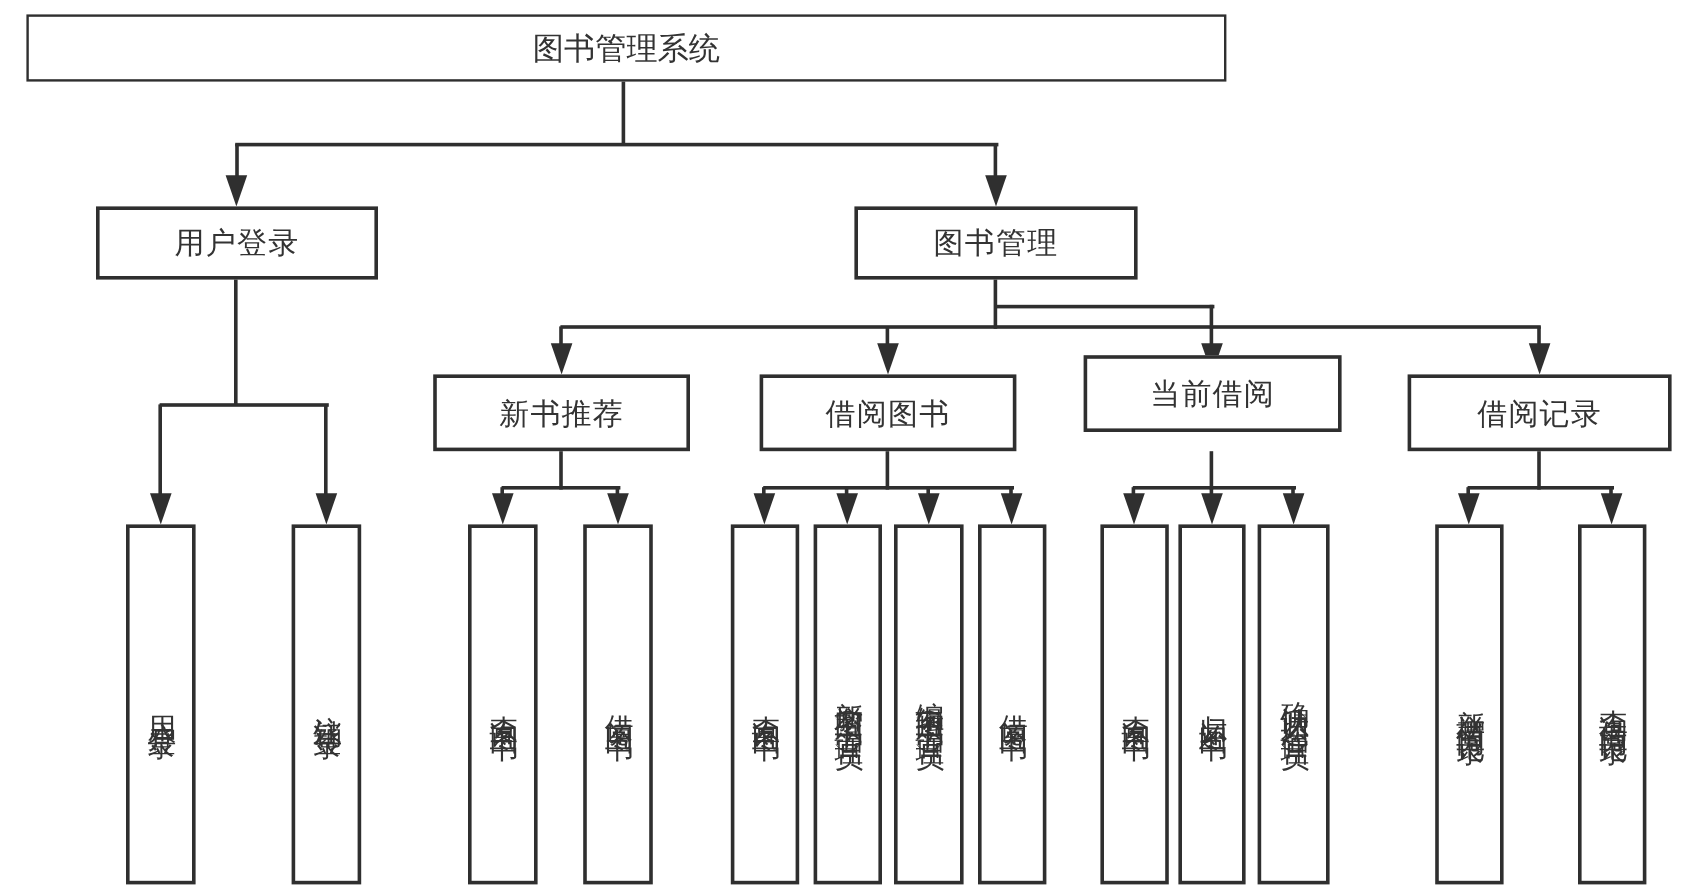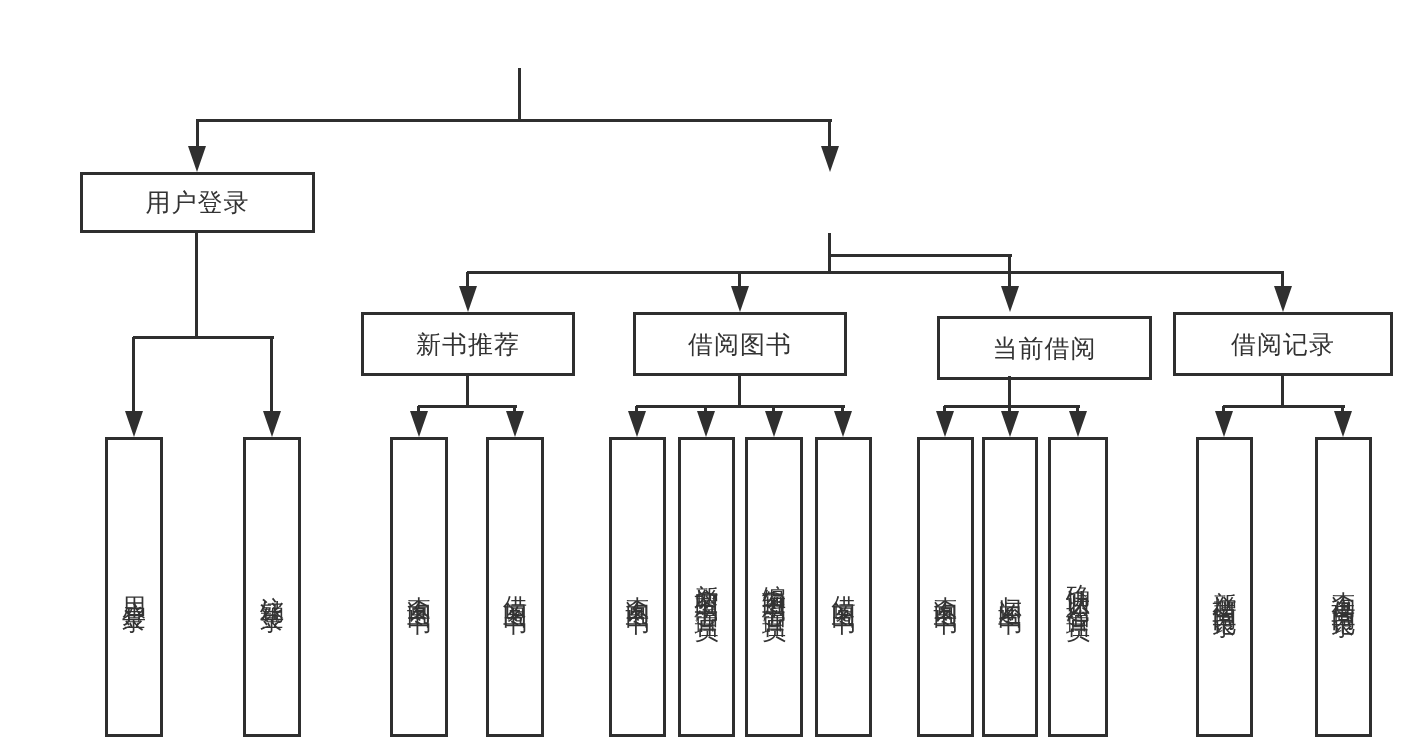--- a/index.html
+++ b/index.html
@@ -29,30 +29,36 @@
   .watermark{
     position:absolute;top:711px;right:7px;font-size:22px;color:#ababab;z-index:5;
     text-shadow:0 0 2px #ffffff,0 0 3px #ffffff;letter-spacing:1px;
   }
 </style>
 </head>
 <body>
 
 <div id="canvas">
 
+  <div class="box rootbox" style="left:22px;top:12px;width:1000px;height:56px;">
+    <span>图书管理系统</span>
+  </div>
 
   <div class="vline" style="left:518px;top:68px;height:53px;"></div>
   <div class="hline" style="left:196px;top:119px;width:636px;"></div>
   <div class="vline" style="left:196px;top:120px;height:30px;"></div>
   <div class="arrow" style="left:188px;top:146px;"></div>
   <div class="vline" style="left:828px;top:120px;height:30px;"></div>
   <div class="arrow" style="left:821px;top:146px;"></div>
 
   <div class="box hbox" style="left:80px;top:172px;width:235px;height:61px;">
     <span>用户登录</span>
+  </div>
+  <div class="box hbox" style="left:712px;top:172px;width:236px;height:61px;">
+    <span>图书管理</span>
   </div>
 
   <div class="vline" style="left:195px;top:233px;height:105px;"></div>
   <div class="hline" style="left:133px;top:336px;width:141px;"></div>
   <div class="vline" style="left:132px;top:337px;height:76px;"></div>
   <div class="arrow" style="left:125px;top:411px;"></div>
   <div class="vline" style="left:270px;top:337px;height:76px;"></div>
   <div class="arrow" style="left:263px;top:411px;"></div>
 
   <div class="vline" style="left:828px;top:233px;height:41px;"></div>
@@ -67,21 +73,21 @@
   <div class="arrow" style="left:1001px;top:286px;"></div>
   <div class="vline" style="left:1281px;top:272px;height:20px;"></div>
   <div class="arrow" style="left:1274px;top:286px;"></div>
 
   <div class="box hbox" style="left:361px;top:312px;width:214px;height:64px;">
     <span>新书推荐</span>
   </div>
   <div class="box hbox" style="left:633px;top:312px;width:214px;height:64px;">
     <span>借阅图书</span>
   </div>
-  <div class="box hbox" style="left:903px;top:316px;width:215px;height:64px;margin-left:34px;">
+  <div class="box hbox" style="left:903px;top:296px;width:215px;height:64px;">
     <span>当前借阅</span>
   </div>
   <div class="box hbox" style="left:1173px;top:312px;width:220px;height:64px;">
     <span>借阅记录</span>
   </div>
 
   <div class="vline" style="left:466px;top:376px;height:32px;"></div>
   <div class="hline" style="left:418px;top:405px;width:99px;"></div>
   <div class="vline" style="left:417px;top:406px;height:8px;"></div>
   <div class="arrow" style="left:410px;top:411px;"></div>

